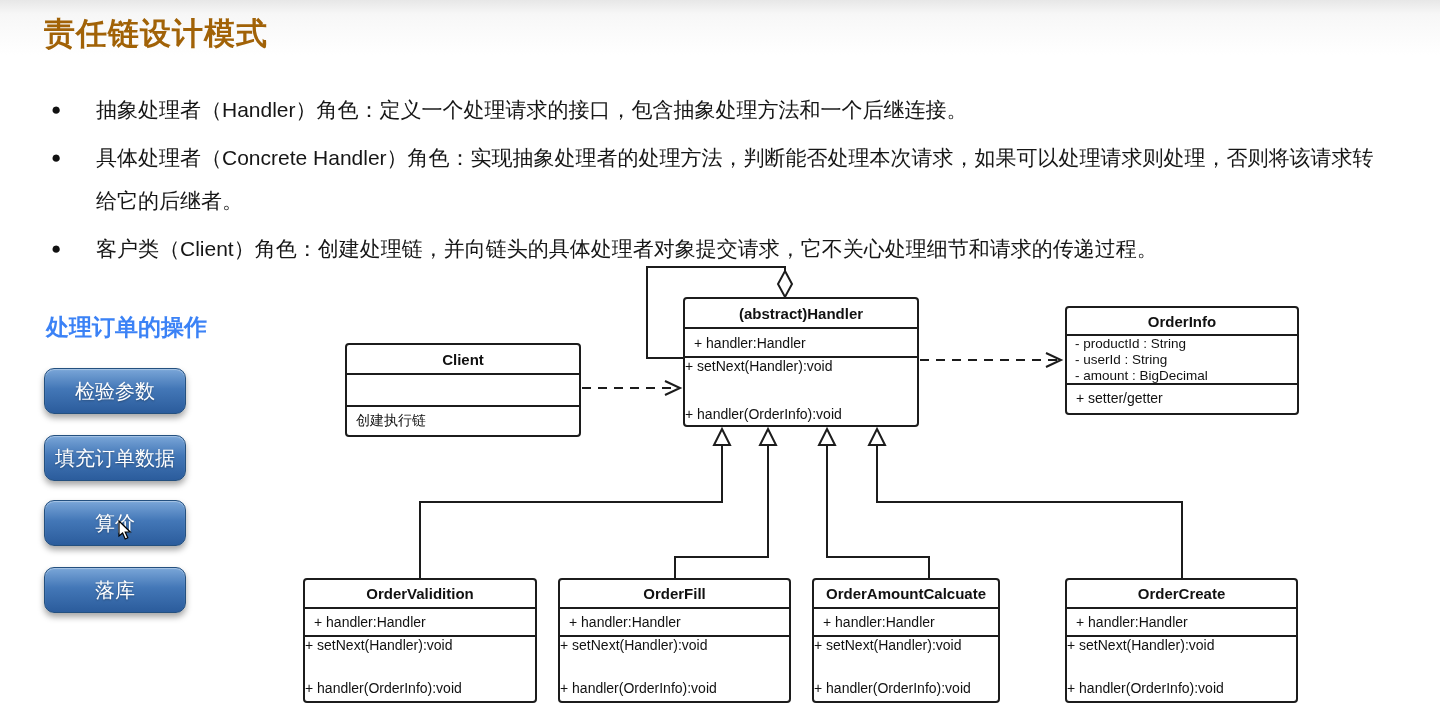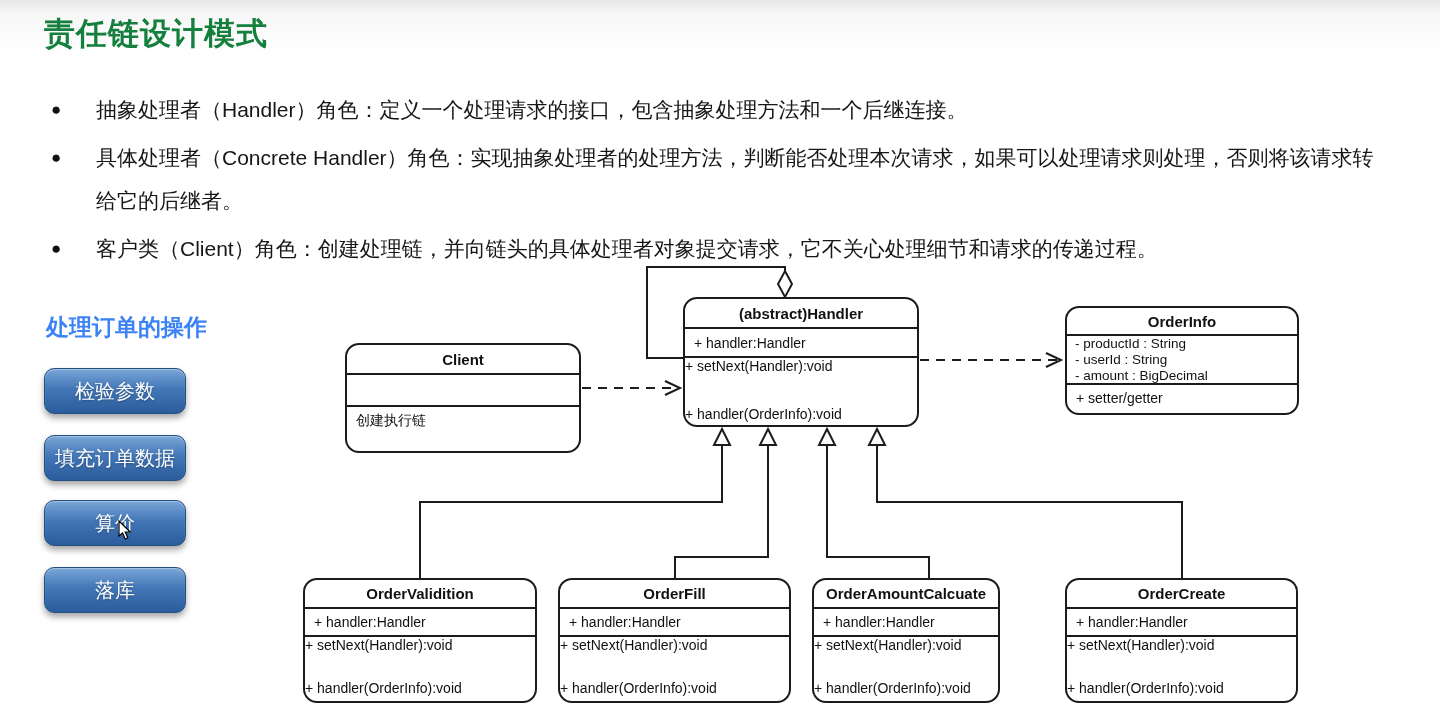--- a/index.html
+++ b/index.html
@@ -5,21 +5,21 @@
   * { margin:0; padding:0; box-sizing:border-box; }
   html,body { width:1440px; height:710px; overflow:hidden; }
   body {
     font-family:"Liberation Sans", sans-serif;
     background:linear-gradient(180deg,#e7e7e7 0%,#f7f7f7 14px,#ffffff 55px);
     color:#1b1b1b;
     position:relative;
   }
   .slide-title {
     position:absolute; left:44px; top:13px;
-    font-size:31px; font-weight:bold; color:#15803d; letter-spacing:1px;
+    font-size:31px; font-weight:bold; color:#a16207; letter-spacing:1px;
   }
   .bullets {
     position:absolute; left:48px; top:88px; width:1342px;
     list-style:none;
   }
   .bullets li {
     position:relative; padding-left:48px;
     font-size:21px; line-height:43px; margin-bottom:5px;
     color:#161616;
   }
@@ -34,21 +34,21 @@
     position:absolute; left:44px; width:142px; height:46px;
     border:1px solid #24507f; border-radius:10px;
     background:linear-gradient(180deg,#7aa6d8 0%,#4377b7 45%,#2b5c9c 100%);
     color:#ffffff; font-size:20px; font-family:"Liberation Sans", sans-serif;
     box-shadow:0 4px 6px rgba(0,0,0,0.35), inset 0 1px 1px rgba(255,255,255,0.35);
     text-shadow:0 1px 2px rgba(0,0,0,0.3);
     cursor:pointer;
   }
   .uml-box {
     position:absolute; background:#ffffff;
-    border:2px solid #1c1c1c; border-radius:14px;
+    border:2px solid #1c1c1c; border-radius:4px;
     font-size:14px; color:#111; overflow:hidden;
   }
   .uml-title {
     display:flex; align-items:center; justify-content:center;
     font-weight:bold; font-size:15px;
   }
   .uml-sec { border-top:2px solid #1c1c1c; }
   .uml-line { padding-left:9px; display:flex; align-items:center; }
   .uml-center-col { display:flex; flex-direction:column; justify-content:space-between; }
   .uml-center-col div { padding-left:0; line-height:17px; }
@@ -74,21 +74,21 @@
     <span>客户类（Client）角色：创建处理链，并向链头的具体处理者对象提交请求，它不关心处理细节和请求的传递过程。</span>
   </li>
 </ul>
 
 <div class="panel-heading">处理订单的操作</div>
 <button class="order-btn" style="top:368px">检验参数</button>
 <button class="order-btn" style="top:435px">填充订单数据</button>
 <button class="order-btn" style="top:500px">算价</button>
 <button class="order-btn" style="top:567px">落库</button>
 
-<div class="uml-box" style="left:345px;top:343px;width:236px;height:110px">
+<div class="uml-box" style="left:345px;top:343px;width:236px;height:94px">
   <div class="uml-title" style="height:28px">Client</div>
   <div class="uml-sec" style="height:32px"></div>
   <div class="uml-sec uml-line" style="height:30px">创建执行链</div>
 </div>
 
 <div class="uml-box" style="left:683px;top:297px;width:236px;height:130px">
   <div class="uml-title" style="height:28px">(abstract)Handler</div>
   <div class="uml-sec uml-line" style="height:29px">+ handler:Handler</div>
   <div class="uml-sec uml-center-col" style="height:67px">
     <div>+ setNext(Handler):void</div>

